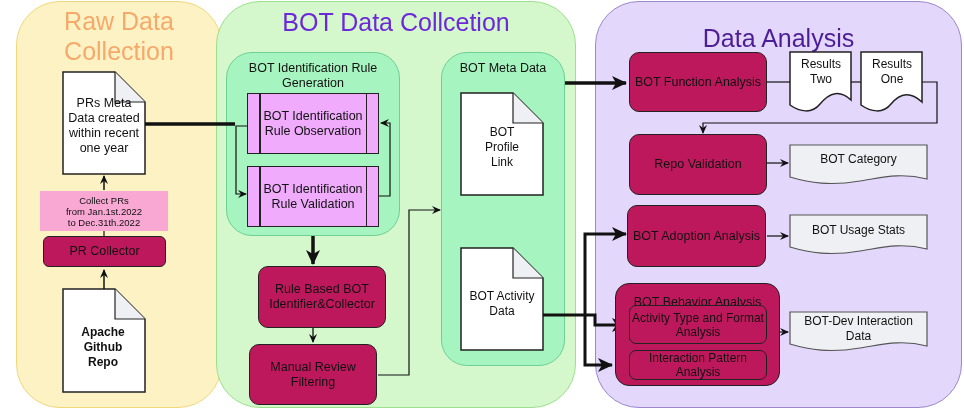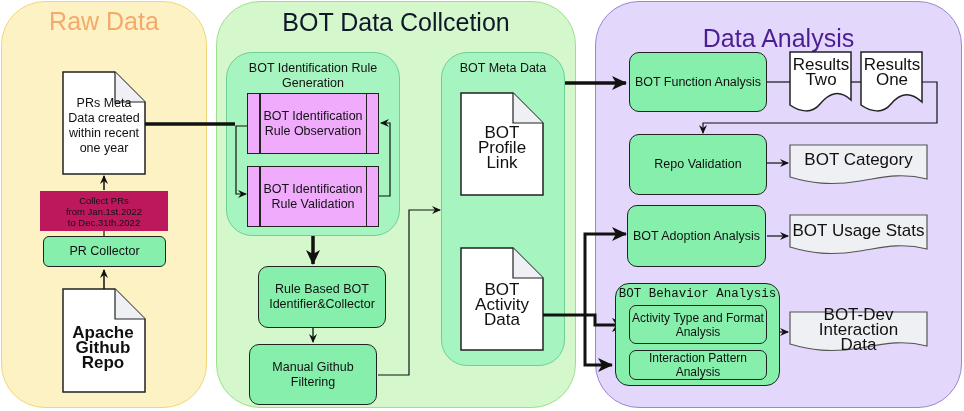--- a/index.html
+++ b/index.html
@@ -3,39 +3,40 @@
 <meta charset="utf-8">
 <style>
   html, body { margin: 0; padding: 0; background: #ffffff; }
   body { width: 964px; height: 411px; position: relative; overflow: hidden;
          font-family: "Liberation Sans", sans-serif; color: #111; }
   .abs { position: absolute; box-sizing: border-box; }
   .panel { border-radius: 44px; }
   .panel-title { position: absolute; left: 0; right: 0; text-align: center; font-size: 25px; line-height: 30px; }
   .subpanel { border-radius: 26px; background: #a6f4bf; border: 1.5px solid #6fcf97; }
   .subtitle { position: absolute; left: 0; right: 0; text-align: center; font-size: 12.5px; line-height: 15px; }
-  .box { background: #86efac; border: 1.5px solid #222; border-radius: 10px; display: flex; align-items: center; justify-content: center; text-align: center; font-size: 12.5px; line-height: 15px; }
+  .box { background: #be185d; border: 1.5px solid #222; border-radius: 10px; display: flex; align-items: center; justify-content: center; text-align: center; font-size: 12.5px; line-height: 15px; }
   .proc { background: #f0abfc; border: 1.5px solid #222; display: flex; align-items: center; justify-content: center; text-align: center; font-size: 12.5px; line-height: 15px; }
   .proc::before, .proc::after { content: ""; position: absolute; top: 0; bottom: 0; width: 1.5px; background: #222; }
   .proc::before { left: 11px; }
   .proc::after { right: 11px; }
-  .label { text-align: center; display: flex; align-items: center; justify-content: center; font-size: 17px; line-height: 15px; }
+  .label { text-align: center; display: flex; align-items: center; justify-content: center; font-size: 12px; line-height: 15px; }
   svg.overlay { position: absolute; left: 0; top: 0; pointer-events: none; }
 </style>
 </head>
 <body>
 
-<div class="abs panel" style="left:1px; top:1px; width:206px; height:407px; background:#fdf2c4; border:1.5px solid #f0d77a;">
+<div class="abs panel" style="left:16px; top:1px; width:206px; height:407px; background:#fdf2c4; border:1.5px solid #f0d77a;">
   <div class="panel-title" style="top:4px; color:#f5a96b;">
     <div>Raw Data</div>
+    <div>Collection</div>
   </div>
 </div>
 
 <div class="abs panel" style="left:216px; top:1px; width:360px; height:407px; background:#d4f8cc; border:1.5px solid #9be08c;">
-  <div class="panel-title" style="top:5px; color:#0f172a;">BOT Data Collcetion</div>
+  <div class="panel-title" style="top:5px; color:#6d28d9;">BOT Data Collcetion</div>
 </div>
 
 <div class="abs panel" style="left:595px; top:1px; width:367px; height:407px; background:#e3d7fb; border:1.5px solid #9c86d0;">
   <div class="panel-title" style="top:21px; color:#4c1d95;">Data Analysis</div>
 </div>
 
 <div class="abs subpanel" style="left:226px; top:52px; width:174px; height:184px;">
   <div class="subtitle" style="top:8px; padding:0 18px;">BOT Identification Rule Generation</div>
 </div>
 
@@ -115,55 +116,55 @@
 
   <line x1="780" y1="332" x2="788" y2="332" stroke="#111" stroke-width="1.2" marker-end="url(#arr)"></line>
 
   <polyline points="543,315 585,315 585,234 626,234" fill="none" stroke="#111" stroke-width="3" marker-end="url(#arrBig)"></polyline>
   <polyline points="585,315 595,315 595,325 626,325" fill="none" stroke="#111" stroke-width="3" marker-end="url(#arrBig)"></polyline>
   <polyline points="585,315 585,365 612,365" fill="none" stroke="#111" stroke-width="3" marker-end="url(#arrBig)"></polyline>
 </svg>
 
 <div class="abs label" style="left:64px; top:96px; width:80px; height:60px; font-size:12.5px;">PRs Meta Data created within recent one year</div>
 
-<div class="abs label" style="left:40px; top:191px; width:128px; height:40px; flex-direction:column; font-size:9.5px; line-height:11px; background:#be185d;">
+<div class="abs label" style="left:40px; top:191px; width:128px; height:40px; flex-direction:column; font-size:9.5px; line-height:11px; background:#f9a8d4;">
   <span>Collect PRs</span>
   <span>from Jan.1st.2022</span>
   <span>to Dec.31th.2022</span>
 </div>
 
 <div class="abs box" style="left:43px; top:236px; width:123px; height:31px; border-radius:6px;">PR Collector</div>
 
 <div class="abs label" style="left:70px; top:322px; width:66px; height:50px;font-weight:bold;">Apache Github Repo</div>
 
 <div class="abs proc" style="left:247px; top:93px; width:132px; height:61px; padding:0 14px;">BOT Identification Rule Observation</div>
 <div class="abs proc" style="left:247px; top:166px; width:132px; height:61px; padding:4px 14px;">BOT Identification Rule Validation</div>
 
 <div class="abs box" style="left:258px; top:266px; width:128px; height:62px; padding:0 6px;">Rule Based BOT Identifier&amp;Collector</div>
 
-<div class="abs box" style="left:249px; top:344px; width:128px; height:61px; padding:0 20px;">Manual Github Filtering</div>
+<div class="abs box" style="left:249px; top:344px; width:128px; height:61px; padding:0 20px;">Manual Review Filtering</div>
 
 <div class="abs label" style="left:466px; top:127px; width:72px; height:40px; padding:0 8px;">BOT Profile Link</div>
 
 <div class="abs label" style="left:462px; top:284px; width:80px; height:40px; padding:0 6px;">BOT Activity Data</div>
 
 <div class="abs box" style="left:629px; top:52px; width:138px; height:60px;">BOT Function Analysis</div>
 
 <div class="abs label" style="left:792px; top:56px; width:58px; height:32px; padding:0 12px;">Results Two</div>
 <div class="abs label" style="left:863px; top:56px; width:58px; height:32px; padding:0 12px;">Results One</div>
 
 <div class="abs box" style="left:629px; top:134px; width:138px; height:61px;">Repo Validation</div>
 
 <div class="abs label" style="left:790px; top:150px; width:137px; height:18px;">BOT Category</div>
 
 <div class="abs box" style="left:627px; top:205px; width:139px; height:62px;">BOT Adoption Analysis</div>
 
 <div class="abs label" style="left:790px; top:221px; width:137px; height:18px;">BOT Usage Stats</div>
 
 <div class="abs box" style="left:615px; top:283px; width:165px; height:103px; border-radius:14px; align-items:flex-start;">
-  <div style="margin-top:3px;font-family:Liberation Mono, monospace;">BOT Behavior Analysis</div>
+  <div style="margin-top:11px;">BOT Behavior Analysis</div>
 </div>
 
 <div class="abs box" style="left:629px; top:305px; width:138px; height:39px; border-radius:7px; font-size:12px; line-height:14px;">Activity Type and Format Analysis</div>
 
 <div class="abs box" style="left:629px; top:350px; width:138px; height:30px; border-radius:7px; font-size:12px; line-height:14px; padding:0 18px;">Interaction Pattern Analysis</div>
 
 <div class="abs label" style="left:790px; top:314px; width:137px; height:30px; padding:0 10px;">BOT-Dev Interaction Data</div>
 
 </body></html>

